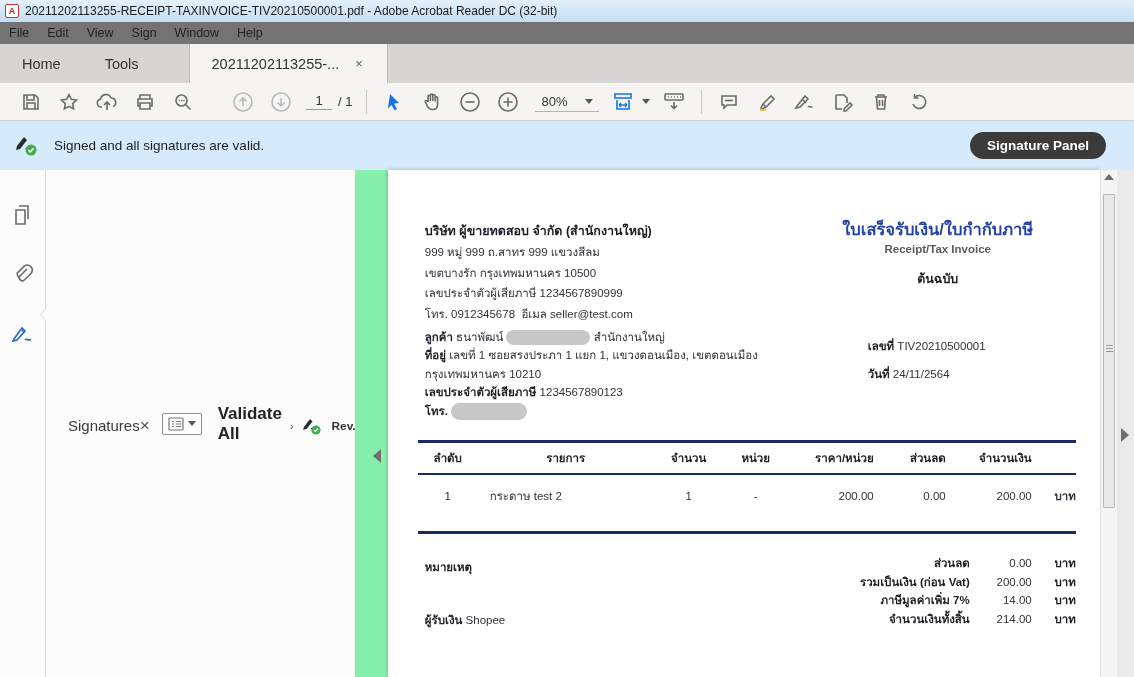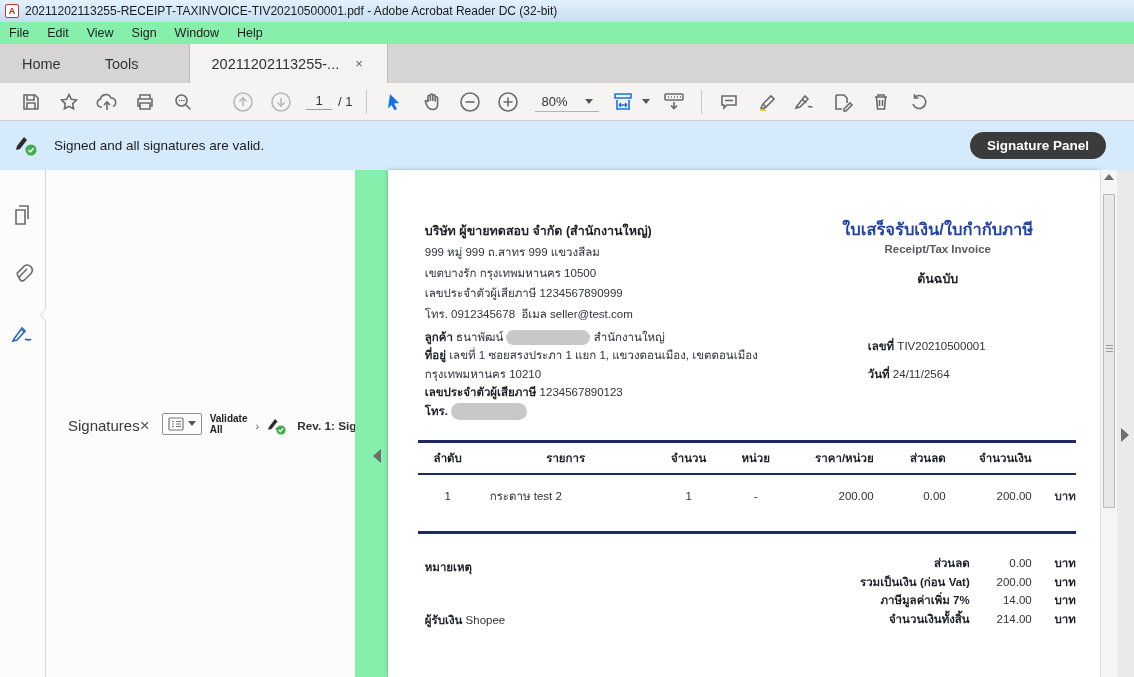--- a/index.html
+++ b/index.html
@@ -8,21 +8,21 @@
   .window { width:1134px; height:677px; display:flex; flex-direction:column; background:#fff; }
 
   
   .titlebar { height:22px; background:linear-gradient(#e3f1fc,#c6ddf2); display:flex; align-items:center;
     padding-left:5px; font-size:12px; color:#1a1a1a; flex:0 0 auto; }
   .pdf-badge { width:14px; height:14px; background:#fff; border:1px solid #c33; border-radius:2px;
     color:#c11e1e; font-size:9px; font-weight:bold; display:flex; align-items:center; justify-content:center;
     margin-right:6px; }
 
   
-  .menubar { height:22px; background:#86efac; display:flex; align-items:center; font-size:12.5px; color:#222; flex:0 0 auto; }
+  .menubar { height:22px; background:#737373; display:flex; align-items:center; font-size:12.5px; color:#222; flex:0 0 auto; }
   .menu-item { padding:2px 9px; cursor:default; }
 
   
   .tabbar { height:39px; background:#d7d5d3; display:flex; align-items:flex-end; flex:0 0 auto; }
   .tab { font-size:14.5px; color:#333; padding:9px 22px; height:39px; display:flex; align-items:center; }
   .tab.doc { background:#f4f3f2; border-left:1px solid #bdbbb9; border-right:1px solid #bdbbb9;
     margin-left:28px; min-width:178px; justify-content:space-between; gap:14px; }
   .tab-close { color:#6b5a55; font-size:13px; line-height:1; padding:0 2px; }
 
   
@@ -55,21 +55,21 @@
     border-bottom:7px solid transparent; border-right:6px solid #fcfcfc; z-index:3;
     filter:drop-shadow(-1px 0 0 #d8d8d8); }
 
   .sidepanel { width:309px; background:#fcfcfc; display:flex; flex-direction:row; padding:0 16px; }
   .panel-head { display:flex; align-items:center; justify-content:space-between; padding:16px 2px 12px 6px; }
   .panel-title { font-size:15px; color:#3a3a3a; }
   .panel-close { font-size:17px; color:#555; }
   .panel-rule { border:none; border-top:1px solid #c9c9c9; margin:0 2px; }
   .validate-row { display:flex; align-items:center; gap:8px; padding:12px 2px 12px 6px; }
   .opt-btn { display:flex; align-items:center; gap:4px; border:1px solid #8f8f8f; border-radius:2px; padding:3px 5px; background:#fdfdfd; }
-  .validate-label { font-size:10px; font-weight:bold; color:#222; }
+  .validate-label { font-size:17px; font-weight:bold; color:#222; margin-left:8px; }
   .sig-item { display:flex; align-items:center; gap:7px; padding:14px 0 10px 2px; }
   .sig-item-chevron { color:#555; font-size:11px; }
   .sig-item-text { font-size:11.8px; font-weight:bold; color:#333; white-space:nowrap; overflow:hidden; }
 
   .docarea { flex:1; background:#86efac; display:flex; min-width:0; position:relative;padding-left:13px; }
   .gapcol { width:20px; position:relative; }
   .collapse-left { position:absolute; top:279px; left:5px; width:0; height:0; border-top:7px solid transparent;
     border-bottom:7px solid transparent; border-right:8px solid #6e6e6e; }
 
   

